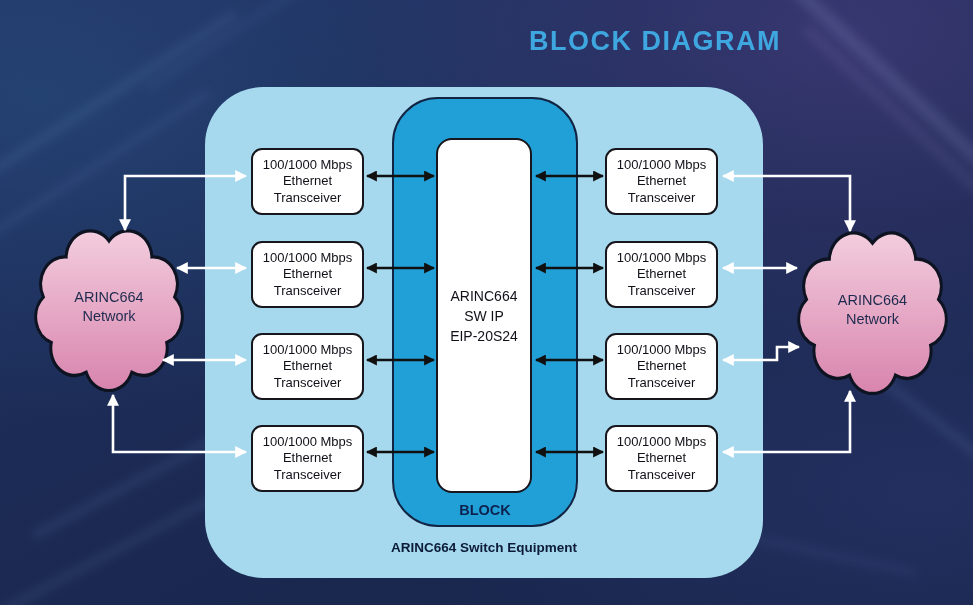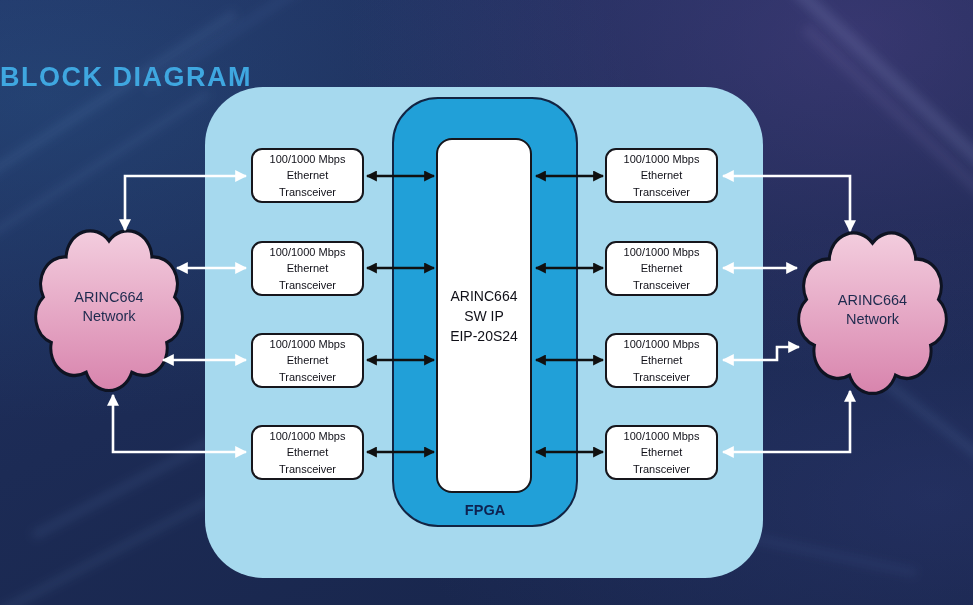--- a/index.html
+++ b/index.html
@@ -18,42 +18,42 @@
   .trace.t2{width:260px;height:7px;left:-30px;top:160px;transform:rotate(-33deg);}
   .trace.t3{width:220px;height:9px;left:20px;top:480px;transform:rotate(-28deg);}
   .trace.t4{width:300px;height:8px;left:-60px;top:560px;transform:rotate(-28deg);}
   .trace.t5{width:260px;height:14px;left:760px;top:70px;transform:rotate(43deg);background:rgba(150,160,210,0.18);}
   .trace.t6{width:260px;height:12px;left:770px;top:110px;transform:rotate(43deg);background:rgba(150,140,200,0.12);}
   .trace.t7{width:240px;height:10px;left:820px;top:420px;transform:rotate(38deg);}
   .trace.t8{width:280px;height:8px;left:640px;top:540px;transform:rotate(12deg);background:rgba(130,170,230,0.08);}
   .trace.t9{width:200px;height:8px;left:130px;top:30px;transform:rotate(-33deg);background:rgba(130,170,230,0.08);}
 
   .title{
-    position:absolute;left:0;top:26px;width:781px;text-align:left;
-    font-size:27px;font-weight:bold;letter-spacing:1.5px;color:#3FA7E0;margin-top:36px;
+    position:absolute;left:0;top:26px;width:781px;text-align:right;
+    font-size:27px;font-weight:bold;letter-spacing:1.5px;color:#3FA7E0;
   }
   .container{
     position:absolute;left:205px;top:87px;width:558px;height:491px;
     background:#A6D9EE;border-radius:58px;
   }
   .fpga{
     position:absolute;left:392px;top:97px;width:186px;height:430px;
     background:#21A0D8;border:2px solid #122443;border-radius:46px;box-sizing:border-box;
   }
   .swip{
     position:absolute;left:436px;top:138px;width:96px;height:355px;
     background:#ffffff;border:2.5px solid #16161c;border-radius:16px;box-sizing:border-box;
     display:flex;align-items:center;justify-content:center;text-align:center;
     font-size:14px;line-height:20px;color:#101018;
   }
   .xcvr{
-    position:absolute;width:113px;height:55px;background:#ffffff;
+    position:absolute;width:113px;height:67px;background:#ffffff;
     border:2.5px solid #16161c;border-radius:11px;box-sizing:border-box;
     display:flex;flex-direction:column;align-items:center;justify-content:center;
-    text-align:right;font-size:11px;line-height:16.5px;color:#101018;
+    text-align:right;font-size:13px;line-height:16.5px;color:#101018;
   }
   .xl{left:251px;} .xr{left:605px;}
   .r1{top:148px;} .r2{top:241px;} .r3{top:333px;} .r4{top:425px;}
 
   .fpga-label{
     position:absolute;left:392px;top:502px;width:186px;text-align:center;
     font-size:14.5px;font-weight:bold;color:#0E2250;
   }
   .equip-label{
     position:absolute;left:205px;top:540px;width:558px;text-align:center;
@@ -135,23 +135,24 @@
     <div>100/1000 Mbps</div>
     <div>Ethernet</div>
     <div>Transceiver</div>
   </div>
   <div class="xcvr xr r4">
     <div>100/1000 Mbps</div>
     <div>Ethernet</div>
     <div>Transceiver</div>
   </div>
 
-  <div class="fpga-label">FPGA</div>
+  <div class="fpga-label">BLOCK</div>
 
   <div class="equip-label">
+    <div>ARINC664 Switch Equipment</div>
   </div>
 
   <div class="cloud cl">
     <svg width="154" height="164" viewBox="13 20 134 126" preserveAspectRatio="none">
       <path d="M 80 30 A 21 21 0 0 1 117.3 42.2 A 21 21 0 0 1 137.1 73 A 21 21 0 0 1 130.2 108
                A 21 21 0 0 1 99.8 130.9 A 21 21 0 0 1 60.2 130.9 A 21 21 0 0 1 29.8 108
                A 21 21 0 0 1 22.9 73 A 21 21 0 0 1 42.7 42.2 A 21 21 0 0 1 80 30 Z" fill="url(#cloudGrad)" stroke="#0E1322" stroke-width="2.6"></path>
     </svg>
     <div class="cloud-label">
       <div>ARINC664</div>

